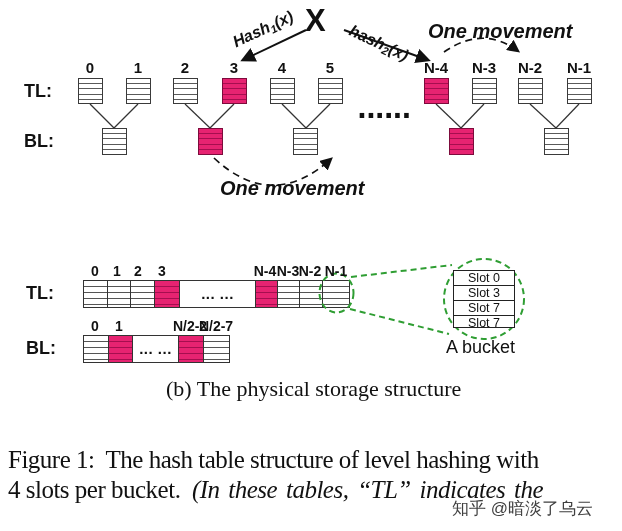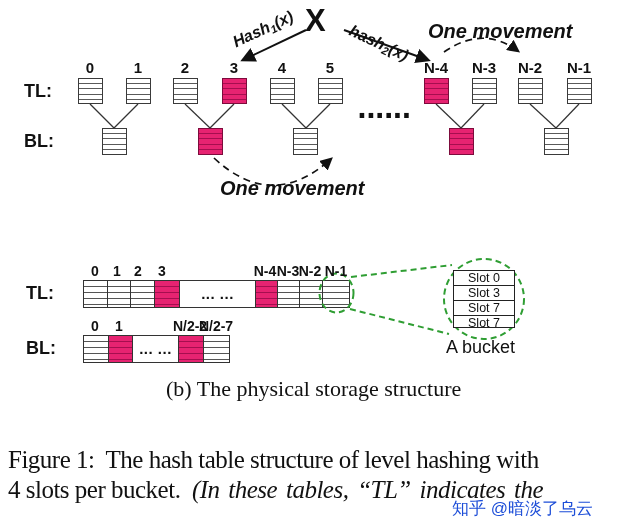--- a/index.html
+++ b/index.html
@@ -41,21 +41,21 @@
   .slot-row{flex:1;border-top:1px solid #222;display:flex;align-items:center;justify-content:center;
         font-size:12.5px;font-weight:500;letter-spacing:0;}
   .slot-row:first-child{border-top:none;}
   .abucket{position:absolute;left:446px;top:337px;font-size:18px;z-index:3;}
 
   
   .subcap{position:absolute;font-family:"Liberation Serif",serif;font-size:22px;white-space:nowrap;z-index:3;}
   .figcap{position:absolute;left:8px;top:430px;width:610px;font-family:"Liberation Serif",serif;
           font-size:25px;line-height:30px;letter-spacing:-0.5px;z-index:3;margin-top:15px;}
   .figcap .it{font-style:italic;word-spacing:3px;}
-  .watermark{position:absolute;left:452px;top:497px;font-size:17px;color:#1d4ed8;z-index:4;white-space:nowrap;}
+  .watermark{position:absolute;left:452px;top:497px;font-size:17px;color:#404040;z-index:4;white-space:nowrap;}
 </style>
 </head>
 <body>
 
 <div id="canvas">
 
   <svg class="overlay" viewBox="0 0 622 531">
     <defs>
       <marker id="ah" viewBox="0 0 10 10" refX="8" refY="5" markerWidth="7.5" markerHeight="7.5" orient="auto-start-reverse">
         <path d="M0,0 L10,5 L0,10 z" fill="#111"></path>

